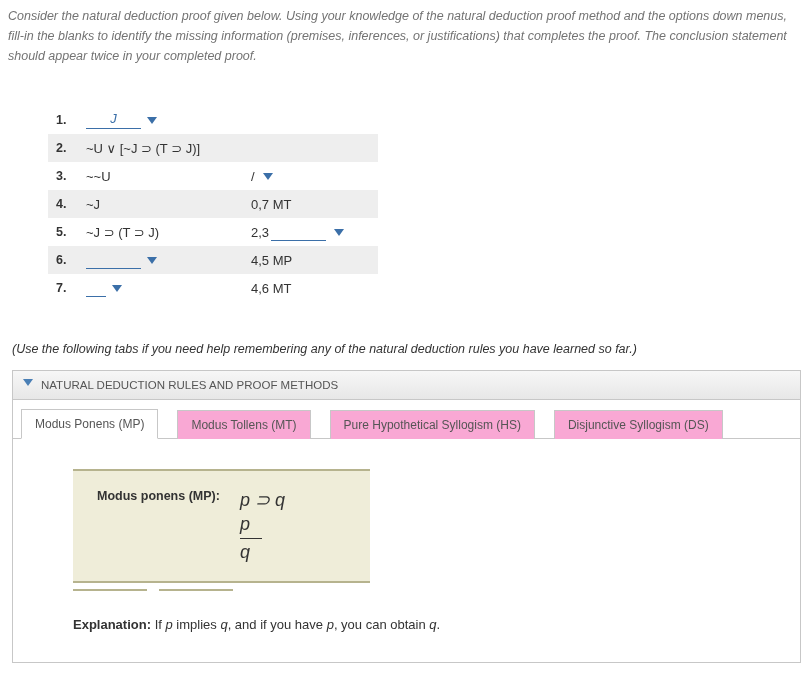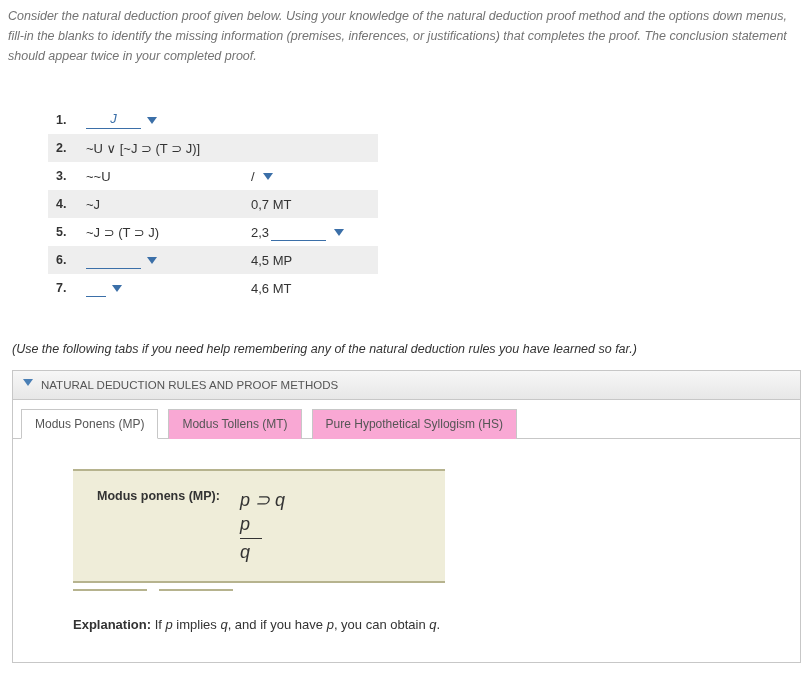--- a/index.html
+++ b/index.html
@@ -95,21 +95,22 @@
       width: 0; height: 0;
       border-left: 5px solid transparent;
       border-right: 5px solid transparent;
       border-top: 7px solid #4a7fb5;
     }
     .tabs {
       display: flex;
       background: #fff;
       border-bottom: 1px solid #c7c7c7;
       padding: 8px 8px 0 8px;
-      gap: 8px;
+      gap: 17px;
+      align-items: flex-end;
     }
     .tab {
       padding: 7px 13px;
       font-size: 12px;
       color: #555;
       border: 1px solid #c7c7c7;
       border-bottom: none;
       background: #f9a8d4;
       margin-right: 2px;
       position: relative;
@@ -125,21 +126,21 @@
       padding: 30px 40px 30px 60px;
     }
     .rule-box {
       background: #efedd9;
       border-top: 2px solid #b6b38e;
       border-bottom: 2px solid #b6b38e;
       padding: 18px 24px;
       display: flex;
       align-items: flex-start;
       gap: 20px;
-      width: 372px;
+      width: 297px;
       margin-bottom: 6px;
     }
     .rule-name {
       font-weight: bold;
       font-size: 12.5px;
     }
     .rule-formula {
       font-size: 18px;
       font-style: italic;
     }
@@ -237,20 +238,21 @@
 
 <div class="rules-panel">
   <div class="rules-header">
     <span class="hdr-arrow"></span>
     <span>NATURAL DEDUCTION RULES AND PROOF METHODS</span>
   </div>
   <div class="tabs">
     <div class="tab active">Modus Ponens (MP)</div>
     <div class="tab">Modus Tollens (MT)</div>
     <div class="tab">Pure Hypothetical Syllogism (HS)</div>
+    <div class="tab">Disjunctive Syllogism (DS)</div>
   </div>
   <div class="rule-content">
     <div class="rule-box">
       <span class="rule-name">Modus ponens (MP):</span>
       <div class="rule-formula">
         <div>p ⊃ q</div>
         <div class="line2">p</div>
         <div class="hr"></div>
         <div>q</div>
       </div>

